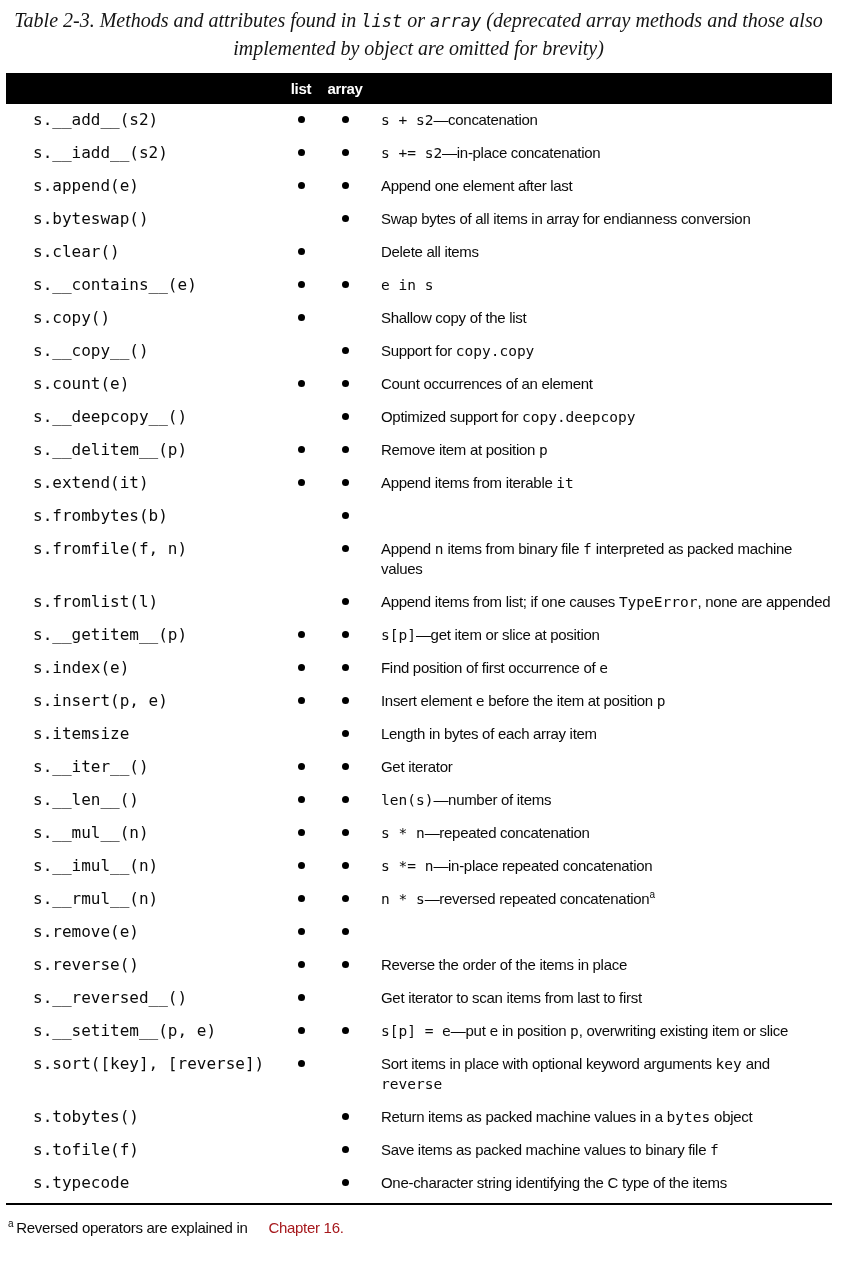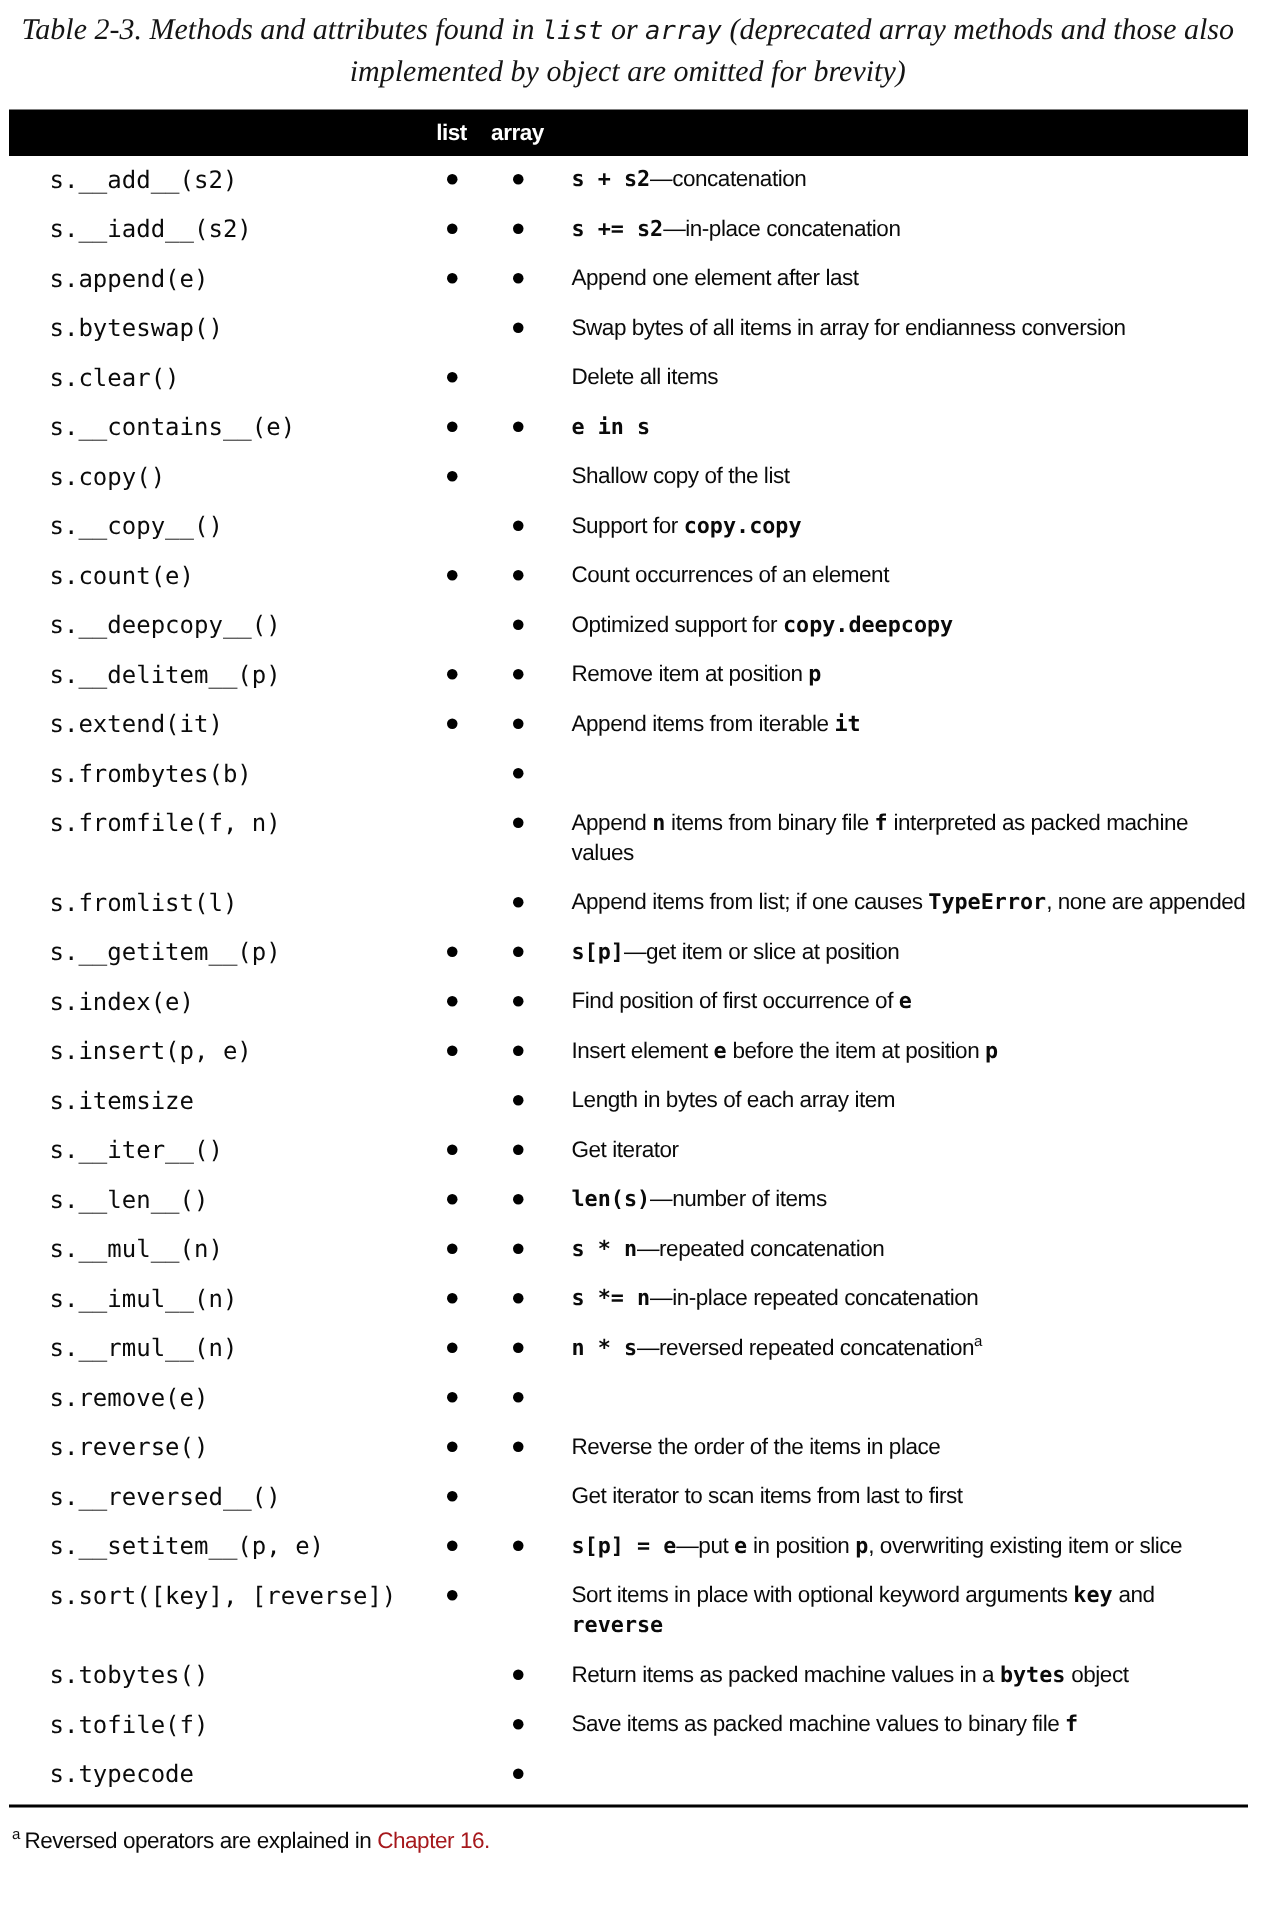--- a/index.html
+++ b/index.html
@@ -57,42 +57,41 @@
   }
   .c-desc {
     font-size:15px;
     line-height:20px;
     letter-spacing:-0.3px;
   }
   .c-desc .code {
     font-family:"DejaVu Sans Mono", monospace;
     font-size:14.5px;
     letter-spacing:0;
-    font-weight:bold;
   }
   .c-desc sup { font-size:10px; line-height:0; }
 
   .dot {
     width:7px; height:7px;
     background:#000000;
     border-radius:50%;
     margin-top:6px;
     flex:none;
   }
 
   
   .footnote-rule { border-top:2px solid #000000; margin-top:3px; width:826px; }
   .footnote {
     padding:9px 0 0 2px;
     font-size:15px;
     letter-spacing:-0.3px;
     line-height:19px;
   }
   .footnote sup { font-size:10px; margin-right:3px; }
-  .footnote .fn-link { color:#a6181c; text-decoration:none; cursor:pointer; }
+  .footnote .fn-link { color:#a6181c; text-decoration:none; cursor:pointer;margin-left:17px; }
 </style>
 </head>
 <body>
 
 <div class="page">
 
   <div class="caption"><span>Table 2-3. Methods and attributes found in </span><span class="code">list</span><span> or </span><span class="code">array</span><span> (deprecated array methods and those also implemented by object are omitted for brevity)</span></div>
 
   <div class="tbl">
     <div class="thead">
@@ -383,20 +382,21 @@
             <span class="dot"></span>
           </div>
           <div class="c-desc"><span>Save items as packed machine values to binary file </span><span class="code">f</span></div>
         </div>
         <div class="row">
           <div class="c-method"><span class="mono">s.typecode</span></div>
           <div class="c-list"></div>
           <div class="c-array">
             <span class="dot"></span>
           </div>
+          <div class="c-desc"><span>One-character string identifying the C type of the items</span></div>
         </div>
       </div>
   </div>
 
   <div class="footnote-rule"></div>
   <div class="footnote"><sup>a</sup><span>Reversed operators are explained in </span><span class="fn-link">Chapter 16.</span></div>
 
 </div>
 
 </body></html>

